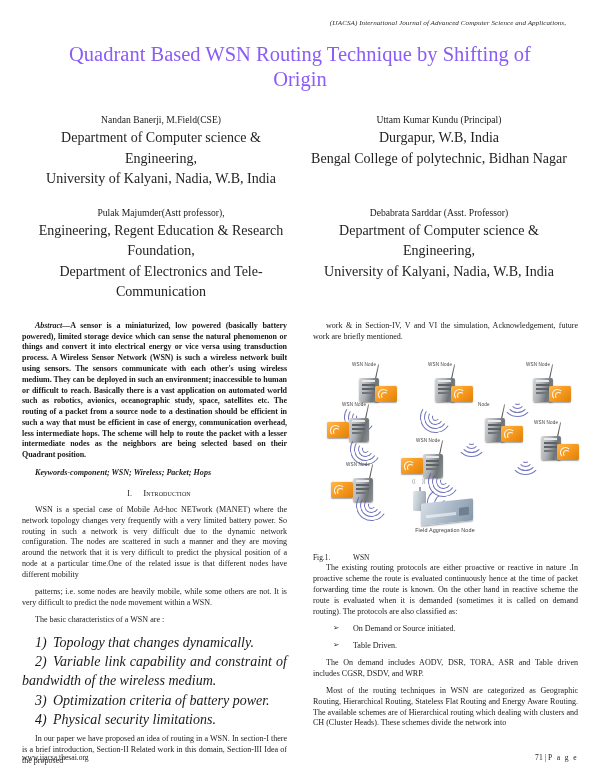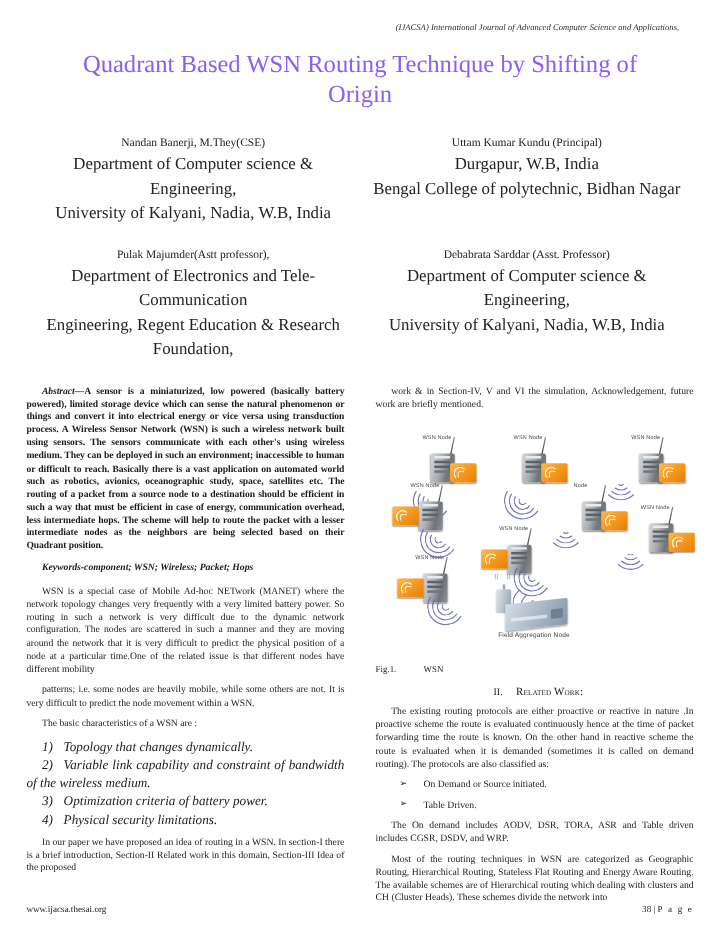--- a/index.html
+++ b/index.html
@@ -107,21 +107,21 @@
   .sechead .nm {
     font-variant: small-caps;
     font-size: 9.1px;
   }
   ol.nlist {
     margin: 0 0 5px 0;
     padding: 0;
     list-style: none;
   }
   ol.nlist li {
-    font-size: 11px;
+    font-size: 14px;
     font-style: italic;
     line-height: 1.36;
     text-align: justify;
     margin-bottom: 0.5px;
     padding-left: 0;
   }
   ol.nlist li .mk {
     display: inline-block;
     width: 18px;
     margin-left: 13px;
@@ -343,52 +343,55 @@
 <div class="page">
 
   <div class="runhead">
     <div>(IJACSA) International Journal of Advanced Computer Science and Applications,</div>
   </div>
 
   <h1 class="title">Quadrant Based WSN Routing Technique by Shifting of Origin</h1>
 
   <div class="authors row1">
     <div class="acol">
-      <div class="aname">Nandan Banerji, M.They(CSE)</div>
+      <div class="aname">Nandan Banerji, M.Field(CSE)</div>
       <div class="aaff">Department of Computer science &amp; Engineering,</div>
       <div class="aaff">University of Kalyani, Nadia, W.B, India</div>
     </div>
     <div class="acol">
       <div class="aname">Uttam Kumar Kundu (Principal)</div>
       <div class="aaff">Durgapur, W.B, India</div>
       <div class="aaff">Bengal College of polytechnic, Bidhan Nagar</div>
     </div>
   </div>
 
   <div class="authors row2">
     <div class="acol">
       <div class="aname">Pulak  Majumder(Astt professor),</div>
+      <div class="aaff">Engineering, Regent Education &amp; Research Foundation,</div>
       <div class="aaff">Department of Electronics and Tele-Communication</div>
-      <div class="aaff">Engineering, Regent Education &amp; Research Foundation,</div>
     </div>
     <div class="acol">
       <div class="aname">Debabrata Sarddar (Asst. Professor)</div>
       <div class="aaff">Department of Computer science &amp; Engineering,</div>
       <div class="aaff">University of Kalyani, Nadia, W.B, India</div>
     </div>
   </div>
 
   <div class="cols">
 
     <div class="col left">
 
       <p class="abs"><span class="lead">Abstract</span><span>—</span><span>A sensor is a miniaturized, low powered (basically battery powered), limited storage device which can sense the natural phenomenon or things and convert it into electrical energy or vice versa using transduction process. A Wireless Sensor Network (WSN) is such a wireless network built using sensors. The sensors communicate with each other's using wireless medium. They can be deployed in such an environment; inaccessible to human or difficult to reach. Basically there is a vast application on automated world such as robotics, avionics, oceanographic study, space, satellites etc. The routing of a packet from a source node to a destination should be efficient in such a way that must be efficient in case of energy, communication overhead, less intermediate hops. The scheme will help to route the packet with a lesser intermediate nodes as the neighbors are being selected based on their Quadrant position.</span></p>
 
       <p class="kw">Keywords-component;   WSN; Wireless; Packet; Hops</p>
 
+      <div class="sechead">
+        <span class="num">I.</span><span class="nm">Introduction</span>
+      </div>
 
       <p>WSN is a special case of Mobile Ad-hoc NETwork (MANET) where the network topology changes very frequently with a very limited battery power. So routing in such a network is very difficult due to the dynamic network configuration. The nodes are scattered in such a manner and they are moving around the network that it is very difficult to predict the physical position of a node at a particular time.One of the related issue is that different nodes have different mobility</p>
       <p>patterns; i.e. some nodes are heavily mobile, while some others are not. It is very difficult to predict the node movement within a WSN.</p>
       <p>The basic characteristics of a WSN are :</p>
 
       <ol class="nlist">
         <li><span class="mk">1)</span><span>Topology that changes dynamically.</span></li>
         <li><span class="mk">2)</span><span>Variable link capability and constraint of bandwidth of the wireless medium.</span></li>
         <li><span class="mk">3)</span><span>Optimization criteria of battery power.</span></li>
         <li><span class="mk">4)</span><span>Physical security limitations.</span></li>
@@ -536,34 +539,31 @@
             <span class="box"></span>
             <span class="alabel">Field Aggregation Node</span>
           </div>
         </div>
 
         <div class="figcap">
           <span class="n">Fig.1.</span><span>WSN</span>
         </div>
       </div>
 
-      <div class="sechead" style="margin-top:8px;">
-        <span class="num">II.</span><span class="nm">Related Work:</span>
-      </div>
 
       <p>The existing routing protocols are either proactive or reactive in nature .In proactive scheme the route is evaluated continuously hence at the time of packet forwarding time the route is known. On the other hand in reactive scheme the route is evaluated when it is demanded (sometimes it is called on demand routing). The protocols are also classified as:</p>
 
       <ul class="blist">
         <li><span class="arrow">➢</span><span>On Demand or Source initiated.</span></li>
         <li><span class="arrow">➢</span><span>Table Driven.</span></li>
       </ul>
 
       <p>The On demand includes AODV, DSR, TORA, ASR and Table driven includes CGSR, DSDV, and WRP.</p>
       <p>Most of the routing techniques in WSN are categorized as Geographic Routing, Hierarchical Routing, Stateless Flat Routing and Energy Aware Routing.  The available schemes are of Hierarchical routing which dealing with clusters and CH (Cluster Heads). These schemes divide the network into</p>
     </div>
   </div>
 
   <div class="footer">
     <span class="site">www.ijacsa.thesai.org</span>
-    <span class="pg"><span class="num">38</span>&nbsp;<span>|</span>&nbsp;<span class="sp">P a g e</span></span>
+    <span class="pg"><span class="num">71</span>&nbsp;<span>|</span>&nbsp;<span class="sp">P a g e</span></span>
   </div>
 
 </div>
 
 </body></html>

